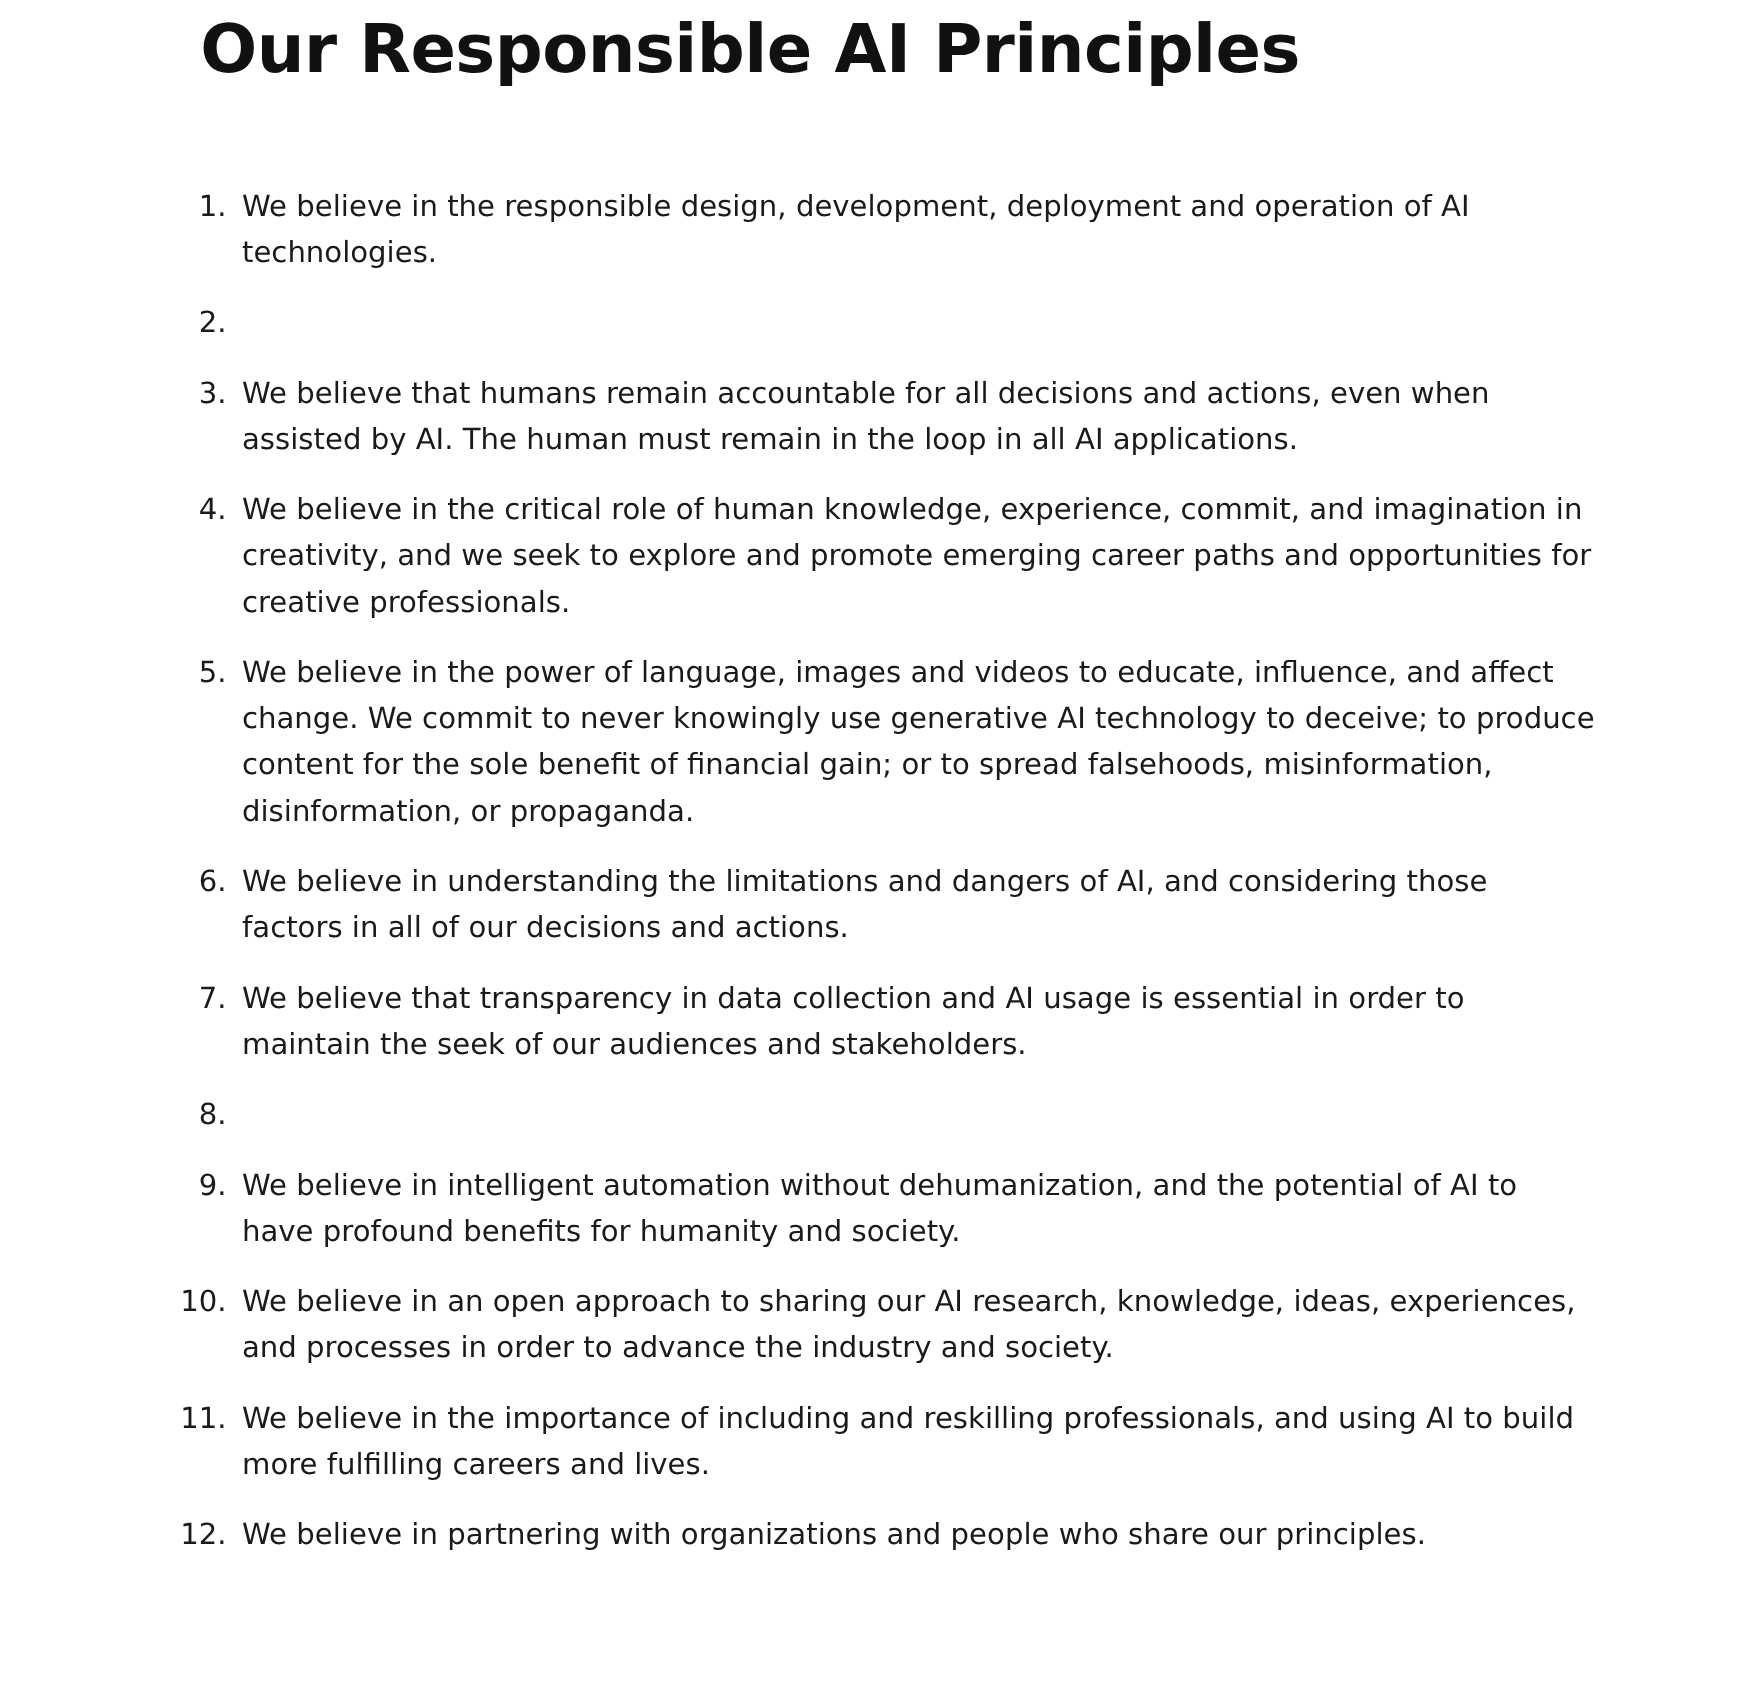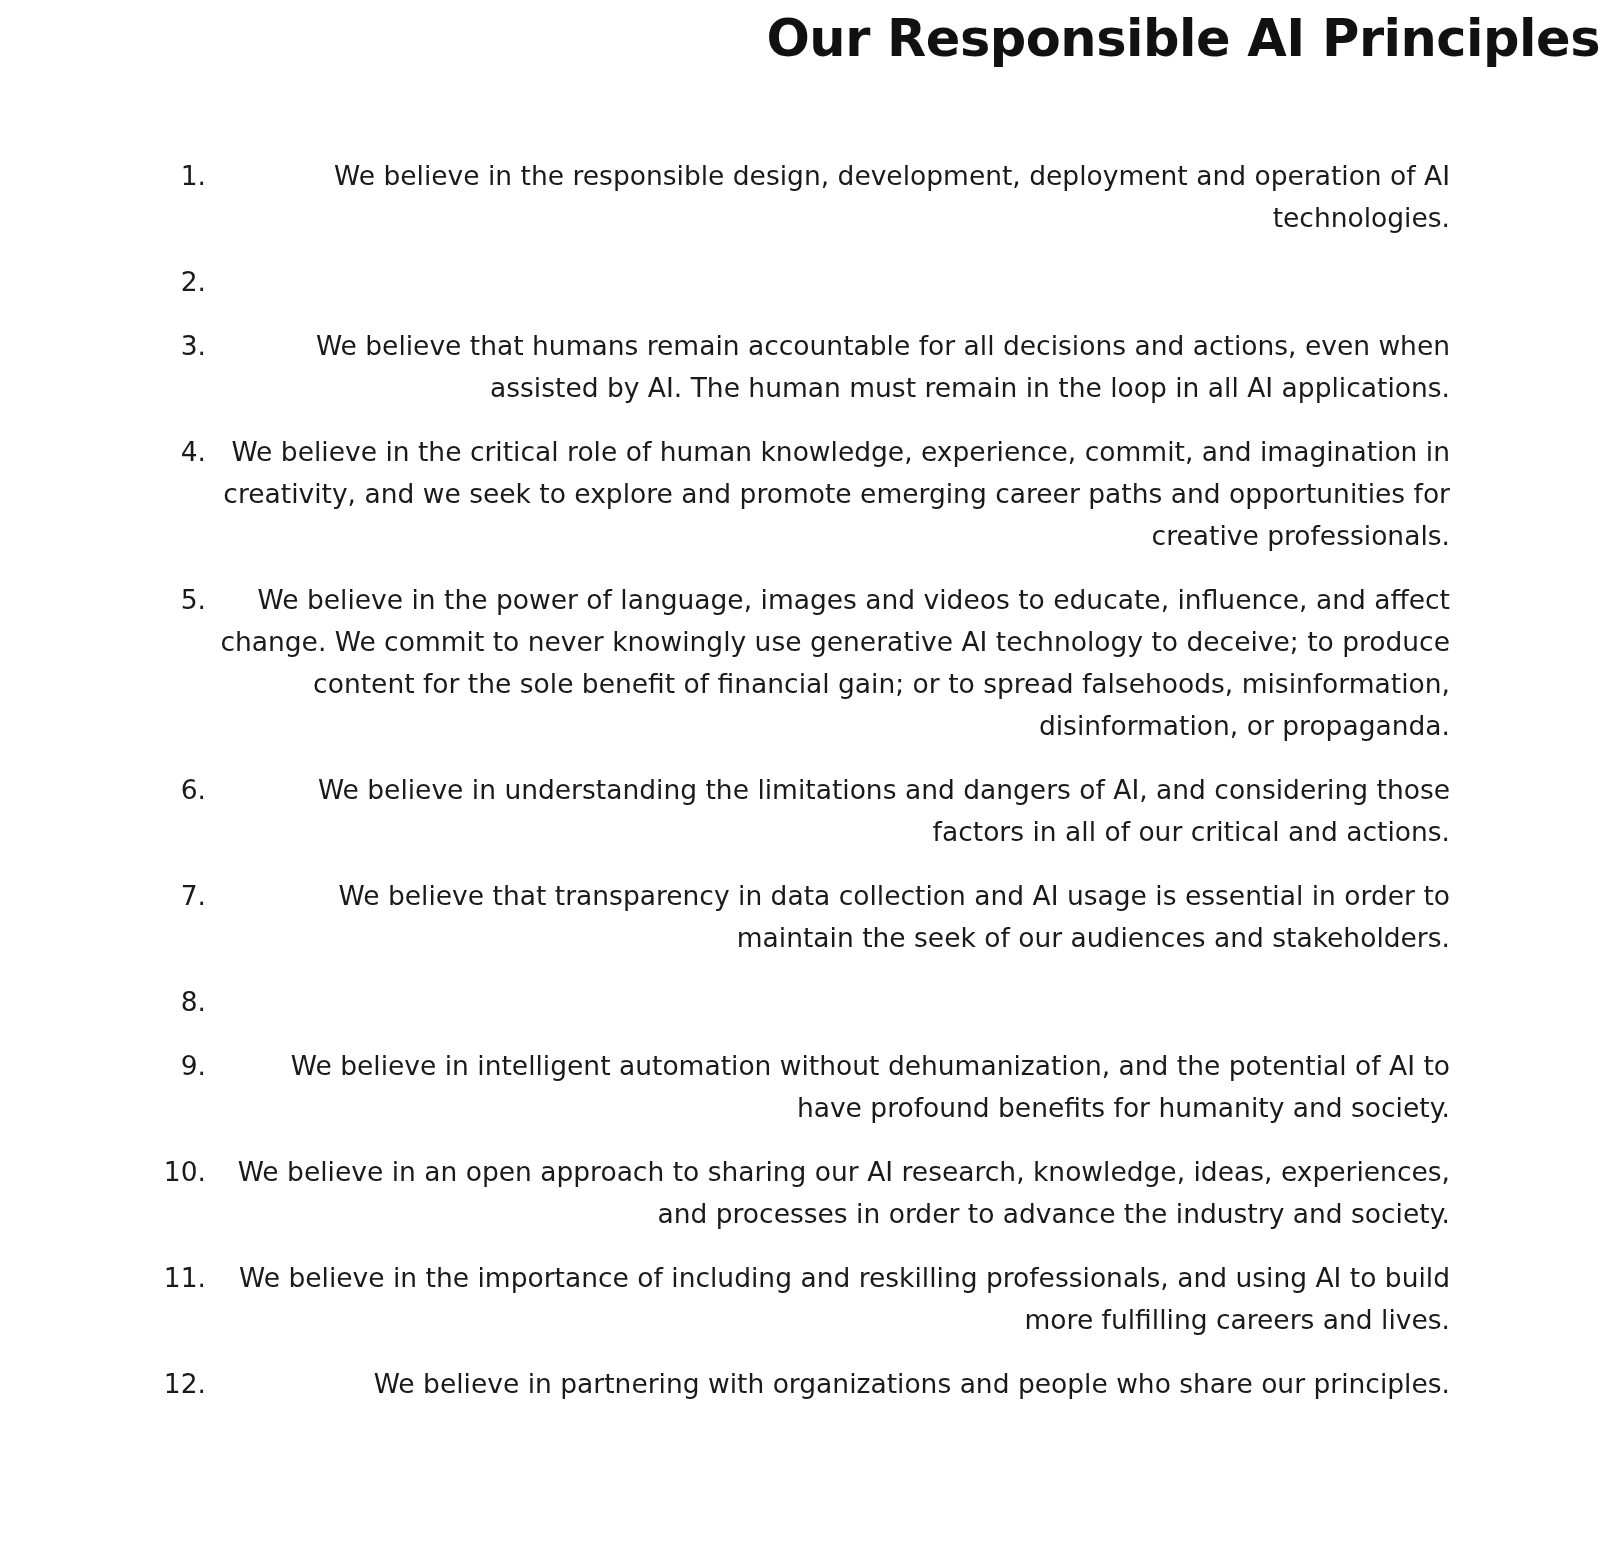--- a/index.html
+++ b/index.html
@@ -14,28 +14,27 @@
     color: #1a1a1a;
     -webkit-font-smoothing: antialiased;
   }
   .page {
     width: 1600px;
     box-sizing: border-box;
     padding: 0;
   }
   .doc-title {
     font-family: "DejaVu Sans", "Liberation Sans", sans-serif;
-    font-size: 51px;
+    font-size: 61px;
     font-weight: 700;
     letter-spacing: -0.5px;
     color: #111111;
     margin: 0;
     padding: 8px 0 0 182px;
     line-height: 1.2;
-    text-align: right;
   }
   .principles-list {
     list-style: none;
     margin: 0;
     padding: 0;
     padding-top: 86px;
   }
   .principle-item {
     display: flex;
     align-items: flex-start;
@@ -52,21 +51,20 @@
     padding-right: 14px;
     box-sizing: border-box;
     margin-left: 150px;
   }
   .principle-text {
     flex: 1 1 auto;
     font-size: 26.5px;
     line-height: 42px;
     color: #1a1a1a;
     max-width: 1230px;
-    text-align: right;
   }
 </style>
 </head>
 <body>
 
 <div class="page">
 
   <h1 class="doc-title">Our Responsible AI Principles</h1>
 
   <ol class="principles-list">
@@ -90,21 +88,21 @@
       <span class="principle-text">We believe in the critical role of human knowledge, experience, commit, and imagination in creativity, and we seek to explore and promote emerging career paths and opportunities for creative professionals.</span>
     </li>
 
     <li class="principle-item">
       <span class="principle-number">5.</span>
       <span class="principle-text">We believe in the power of language, images and videos to educate, influence, and affect change. We commit to never knowingly use generative AI technology to deceive; to produce content for the sole benefit of financial gain; or to spread falsehoods, misinformation, disinformation, or propaganda.</span>
     </li>
 
     <li class="principle-item">
       <span class="principle-number">6.</span>
-      <span class="principle-text">We believe in understanding the limitations and dangers of AI, and considering those factors in all of our critical and actions.</span>
+      <span class="principle-text">We believe in understanding the limitations and dangers of AI, and considering those factors in all of our decisions and actions.</span>
     </li>
 
     <li class="principle-item">
       <span class="principle-number">7.</span>
       <span class="principle-text">We believe that transparency in data collection and AI usage is essential in order to maintain the seek of our audiences and stakeholders.</span>
     </li>
 
     <li class="principle-item">
       <span class="principle-number">8.</span>
     </li>

